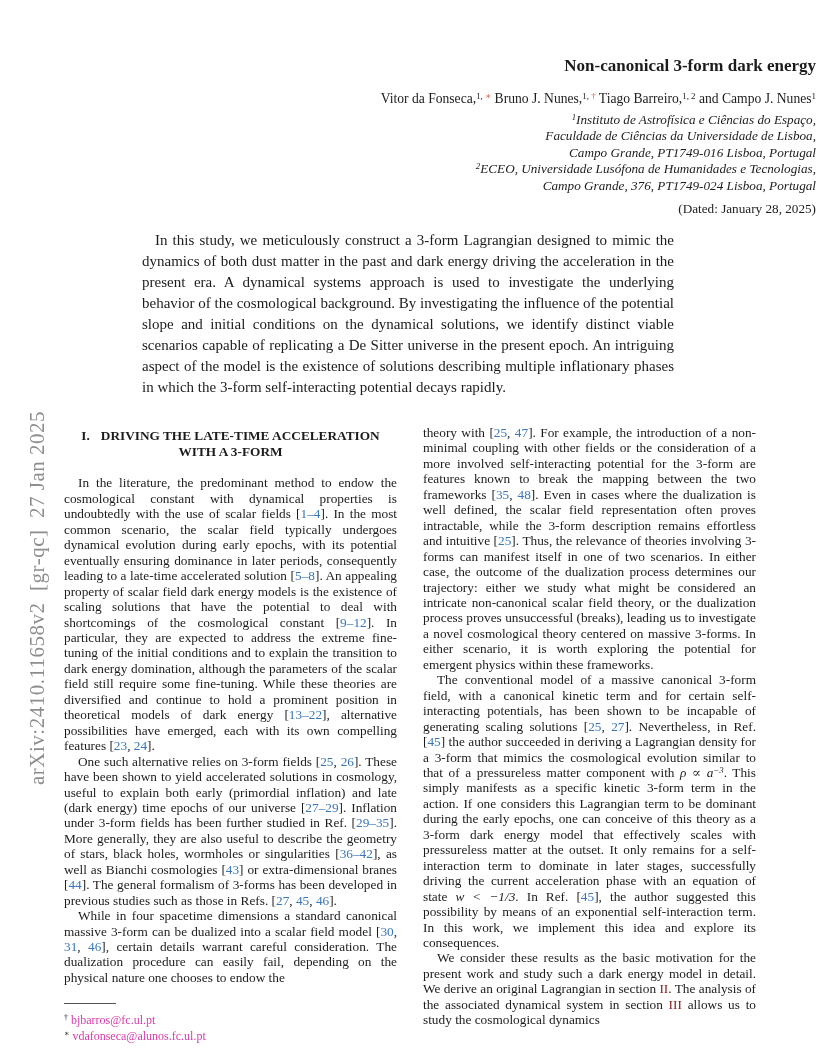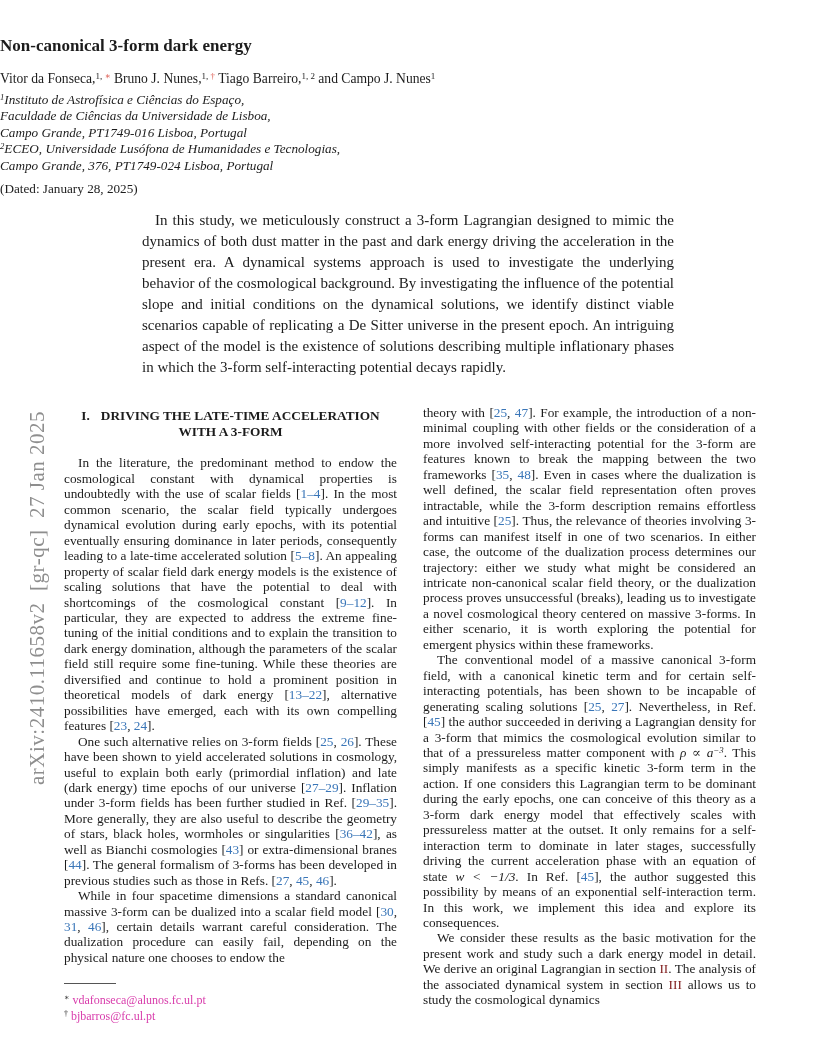--- a/index.html
+++ b/index.html
@@ -17,21 +17,21 @@
   .arxiv-stamp {
     position: absolute;
     left: 37px; top: 598px;
     transform: translate(-50%, -50%) rotate(-90deg);
     white-space: nowrap;
     font-size: 21px;
     letter-spacing: 0.5px;
     color: #8e8e8e;
   }
 
-  .header { padding-top: 36px; text-align: left; }
+  .header { padding-top: 56px; text-align: right; }
   .paper-title { font-size: 17px; font-weight: bold; margin: 0 0 15px 0; }
   .authors-line { font-size: 13.6px; margin: 0 0 5px 0; }
   .affiliation-line { font-size: 13.2px; font-style: italic; line-height: 16.4px; }
   .dated-line { font-size: 13.2px; margin-top: 7px; }
 
   .abstract {
     width: 532px;
     margin: 13px auto 12px auto;
     font-size: 15px;
     line-height: 21px;
@@ -102,22 +102,22 @@
       <div class="sec-heading">
         <span class="sec-num">I.</span><span>DRIVING THE LATE-TIME ACCELERATION WITH A 3-FORM</span>
       </div>
 
       <p><span>In the literature, the predominant method to endow the cosmological constant with dynamical properties is undoubtedly with the use of scalar fields [</span><span class="cite">1–4</span><span>]. In the most common scenario, the scalar field typically undergoes dynamical evolution during early epochs, with its potential eventually ensuring dominance in later periods, consequently leading to a late-time accelerated solution [</span><span class="cite">5–8</span><span>]. An appealing property of scalar field dark energy models is the existence of scaling solutions that have the potential to deal with shortcomings of the cosmological constant [</span><span class="cite">9–12</span><span>]. In particular, they are expected to address the extreme fine-tuning of the initial conditions and to explain the transition to dark energy domination, although the parameters of the scalar field still require some fine-tuning. While these theories are diversified and continue to hold a prominent position in theoretical models of dark energy [</span><span class="cite">13–22</span><span>], alternative possibilities have emerged, each with its own compelling features [</span><span class="cite">23</span><span>, </span><span class="cite">24</span><span>].</span></p>
       <p><span>One such alternative relies on 3-form fields [</span><span class="cite">25</span><span>, </span><span class="cite">26</span><span>]. These have been shown to yield accelerated solutions in cosmology, useful to explain both early (primordial inflation) and late (dark energy) time epochs of our universe [</span><span class="cite">27–29</span><span>]. Inflation under 3-form fields has been further studied in Ref. [</span><span class="cite">29–35</span><span>]. More generally, they are also useful to describe the geometry of stars, black holes, wormholes or singularities [</span><span class="cite">36–42</span><span>], as well as Bianchi cosmologies [</span><span class="cite">43</span><span>] or extra-dimensional branes [</span><span class="cite">44</span><span>]. The general formalism of 3-forms has been developed in previous studies such as those in Refs. [</span><span class="cite">27</span><span>, </span><span class="cite">45</span><span>, </span><span class="cite">46</span><span>].</span></p>
       <p><span>While in four spacetime dimensions a standard canonical massive 3-form can be dualized into a scalar field model [</span><span class="cite">30</span><span>, </span><span class="cite">31</span><span>, </span><span class="cite">46</span><span>], certain details warrant careful consideration. The dualization procedure can easily fail, depending on the physical nature one chooses to endow the</span></p>
 
       <div class="footnote-block">
         <hr class="footnote-rule">
+        <div class="footnote-item"><span class="sup">†</span><span> </span><span class="email">bjbarros@fc.ul.pt</span></div>
         <div class="footnote-item"><span class="sup">∗</span><span> </span><span class="email">vdafonseca@alunos.fc.ul.pt</span></div>
-        <div class="footnote-item"><span class="sup">†</span><span> </span><span class="email">bjbarros@fc.ul.pt</span></div>
       </div>
     </div>
 
     <div class="col">
       <p class="noindent"><span>theory with [</span><span class="cite">25</span><span>, </span><span class="cite">47</span><span>]. For example, the introduction of a non-minimal coupling with other fields or the consideration of a more involved self-interacting potential for the 3-form are features known to break the mapping between the two frameworks [</span><span class="cite">35</span><span>, </span><span class="cite">48</span><span>]. Even in cases where the dualization is well defined, the scalar field representation often proves intractable, while the 3-form description remains effortless and intuitive [</span><span class="cite">25</span><span>]. Thus, the relevance of theories involving 3-forms can manifest itself in one of two scenarios. In either case, the outcome of the dualization process determines our trajectory: either we study what might be considered an intricate non-canonical scalar field theory, or the dualization process proves unsuccessful (breaks), leading us to investigate a novel cosmological theory centered on massive 3-forms. In either scenario, it is worth exploring the potential for emergent physics within these frameworks.</span></p>
       <p><span>The conventional model of a massive canonical 3-form field, with a canonical kinetic term and for certain self-interacting potentials, has been shown to be incapable of generating scaling solutions [</span><span class="cite">25</span><span>, </span><span class="cite">27</span><span>]. Nevertheless, in Ref. [</span><span class="cite">45</span><span>] the author succeeded in deriving a Lagrangian density for a 3-form that mimics the cosmological evolution similar to that of a pressureless matter component with </span><span class="math">ρ ∝ a</span><span class="math sup">−3</span><span>. This simply manifests as a specific kinetic 3-form term in the action. If one considers this Lagrangian term to be dominant during the early epochs, one can conceive of this theory as a 3-form dark energy model that effectively scales with pressureless matter at the outset. It only remains for a self-interaction term to dominate in later stages, successfully driving the current acceleration phase with an equation of state </span><span class="math">w &lt; −1/3</span><span>. In Ref. [</span><span class="cite">45</span><span>], the author suggested this possibility by means of an exponential self-interaction term. In this work, we implement this idea and explore its consequences.</span></p>
       <p><span>We consider these results as the basic motivation for the present work and study such a dark energy model in detail. We derive an original Lagrangian in section </span><span class="secref">II</span><span>. The analysis of the associated dynamical system in section </span><span class="secref">III</span><span> allows us to study the cosmological dynamics</span></p>
     </div>
 
   </div>

